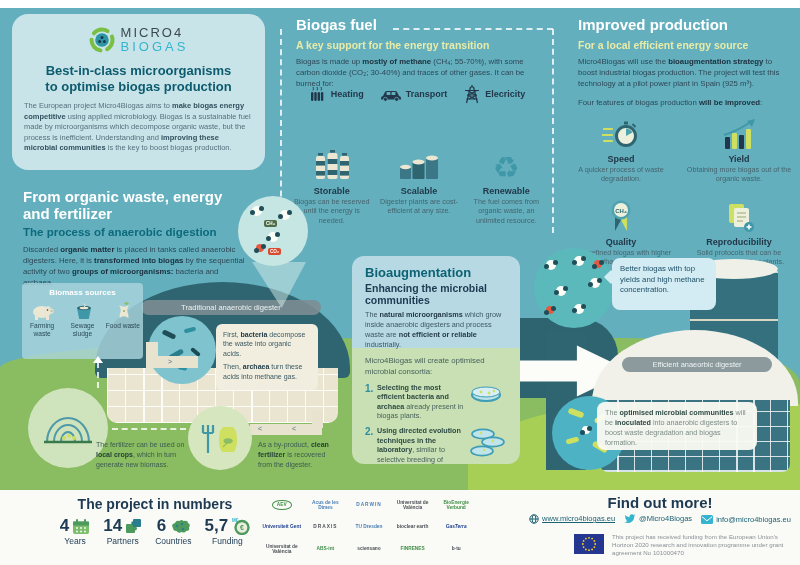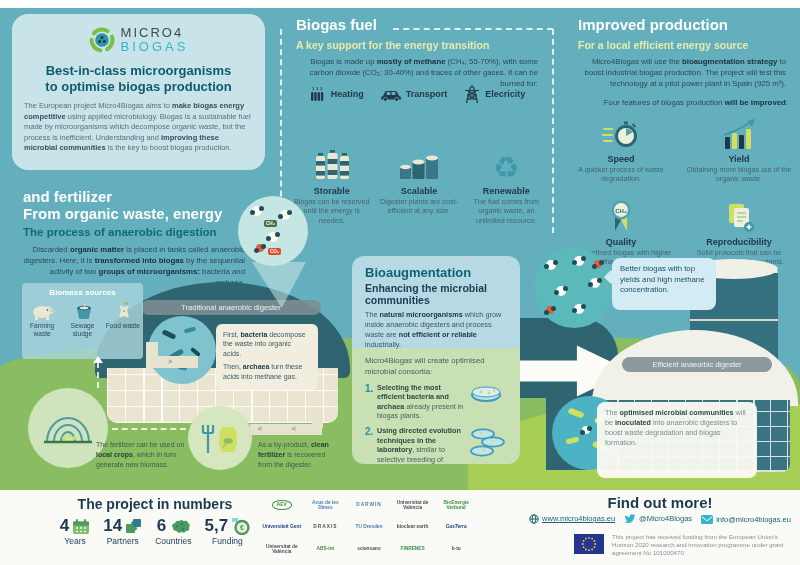--- a/index.html
+++ b/index.html
@@ -16,21 +16,21 @@
   .logo-row{display:flex;align-items:center;justify-content:center;gap:6px;margin-top:12px;}
   .logo-t1{font-size:13px;letter-spacing:2px;color:#3b4a52;font-weight:normal;display:block;line-height:1.05;}
   .logo-t2{font-size:13px;letter-spacing:3px;color:#35b4cf;display:block;line-height:1.05;}
   .card h1{margin:10px 10px 0;text-align:center;font-size:13px;line-height:1.2;color:#0d5b6e;}
   .card .intro{margin:7px 12px 0;font-size:7.5px;line-height:1.4;color:#54707c;}
   .card .intro b{color:#31505e;}
   
   .h-white{font-size:15px;font-weight:bold;color:#fff;line-height:1.15;}
   .sub-yellow{font-size:10.5px;font-weight:bold;color:#e9eba8;}
   .sub-teal{font-size:11.5px;font-weight:bold;color:#0c6a7c;}
-  .t-body{font-size:7.8px;line-height:1.4;color:#2e4858;text-align:right;}
+  .t-body{font-size:7.8px;line-height:1.4;color:#2e4858;}
   .t-body b{color:#1c2f3e;}
   .dash-v{border-left:2px dashed rgba(255,255,255,.8);}
   .dash-h{border-top:2px dashed rgba(255,255,255,.8);}
   .use-row{display:flex;justify-content:center;gap:16px;align-items:center;}
   .use{display:flex;align-items:center;gap:4px;}
   .use .lbl{font-size:9px;font-weight:bold;color:#22384a;}
   .adv-row{display:flex;gap:8px;}
   .adv{flex:1;text-align:center;}
   .adv .ic{height:46px;display:flex;align-items:flex-end;justify-content:center;}
   .adv .nm,.feat .nm{font-size:9px;font-weight:bold;color:#22384a;margin-top:3px;}
@@ -79,21 +79,21 @@
   .tank-cap{left:690px;top:259px;width:88px;height:20px;border-radius:50%;background:#eff0e8;}
   .dome-eff{left:592px;top:330px;width:206px;height:76px;background:#f1f1ea;
             border-radius:103px 103px 0 0/72px 72px 0 0;}
   .base-eff{left:600px;top:400px;width:190px;height:72px;background:#3a7382;border-radius:0 0 8px 8px;
     background-image:repeating-linear-gradient(90deg,rgba(255,255,255,.8) 0 1.5px,transparent 1.5px 17px),
                      repeating-linear-gradient(0deg,rgba(255,255,255,.8) 0 1.5px,transparent 1.5px 15px);}
   .speech{left:612px;top:258px;width:104px;height:52px;background:#d3ebf2;border-radius:8px;padding:6px 8px;
           font-size:7.8px;line-height:1.35;color:#1c4f66;box-sizing:border-box;}
   .speech-tip{left:606px;top:272px;width:10px;height:10px;background:#d3ebf2;transform:rotate(45deg);}
   .circle-microbe{border-radius:50%;}
-  .note-white{left:597px;top:402px;width:160px;height:76px;background:rgba(251,250,242,.95);border-radius:8px;
+  .note-white{left:597px;top:402px;width:160px;height:48px;background:rgba(251,250,242,.95);border-radius:8px;
         padding:6px 8px;font-size:7.2px;line-height:1.4;color:#7e8d87;box-sizing:border-box;}
   .note-white b{color:#2f4a44;}
   .arrow-big{left:512px;top:342px;width:118px;height:58px;background:#fcfcf8;
     clip-path:polygon(0 32%,55% 32%,55% 6%,100% 50%,55% 94%,55% 68%,0 68%);}
   .gh-circle{left:28px;top:388px;width:80px;height:80px;border-radius:50%;background:#cfe4bd;
              display:flex;align-items:center;justify-content:center;}
   .fert-circle{left:188px;top:406px;width:64px;height:64px;border-radius:50%;background:#d6e6bf;
              display:flex;align-items:center;justify-content:center;}
   .green-note{font-size:7px;line-height:1.4;color:#3b5c51;}
   .green-note b{color:#24423a;}
@@ -307,22 +307,22 @@
           <circle cx="27" cy="27" r="5" fill="#3f98a8"></circle>
             <path d="M27 24.5 v5 M24.5 27 h5" stroke="#fff" stroke-width="1.5"></path>
         </svg>
       </div>
       <div class="nm">Reproducibility</div>
       <div class="ds" style="margin:1px 2px 0;">Solid protocols that can be implemented in other plants.</div>
     </div>
   </div>
 
   <div class="abs h-white" style="left:23px;top:188px;">
+    <span style="display:block">From organic waste, energy</span>
     <span style="display:block">and fertilizer</span>
-    <span style="display:block">From organic waste, energy</span>
   </div>
   <div class="abs sub-teal" style="left:23px;top:226px;">The process of anaerobic digestion</div>
   <div class="abs t-body" style="left:23px;top:245px;width:222px;"><span>Discarded </span><b>organic matter</b><span> is placed in tanks called anaerobic digesters. Here, it is </span><b>transformed into biogas</b><span> by the sequential activity of two </span><b>groups of microorganisms:</b><span> bacteria and archaea.</span></div>
 
   <div class="abs hill-lime"></div>
   <div class="abs funnel"></div>
 
   <div class="abs dome-trad"></div>
   <div class="abs base-trad"></div>
   <div class="abs pill" style="left:141px;top:300px;width:180px;height:15px;">Traditional anaerobic digester</div>

